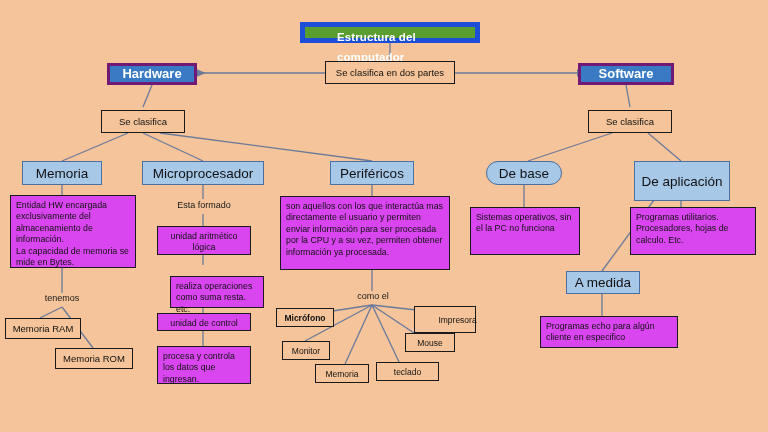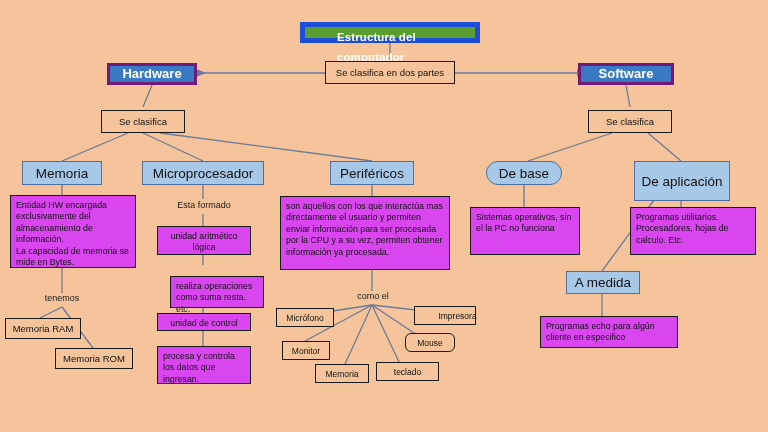--- a/index.html
+++ b/index.html
@@ -135,24 +135,24 @@
 
   <div class="node n-text" style="left:163px;top:200px;width:82px;height:13px;">Esta formado</div>
   <div class="node n-plain center" style="left:157px;top:226px;width:94px;height:29px;">unidad aritmético lógica</div>
   <div class="node n-plain" style="left:170px;top:265px;width:94px;height:32px;margin-top:11px;">realiza operaciones como  suma  resta. etc.</div>
   <div class="node n-plain center" style="left:157px;top:313px;width:94px;height:18px;line-height:11px;">unidad de control</div>
   <div class="node n-plain" style="left:157px;top:346px;width:94px;height:38px;">procesa y controla los datos que ingresan.</div>
 
   <div class="node n-plain" style="left:280px;top:196px;width:170px;height:74px;white-space:pre-line;">son aquellos con los que interactúa mas directamente el usuario y permiten enviar información para ser procesada
 por la CPU y a su vez, permiten obtener información ya procesada.</div>
   <div class="node n-text" style="left:348px;top:291px;width:50px;height:13px;">como el</div>
-  <div class="node n-label vcenter" style="left:276px;top:308px;width:58px;height:19px;font-size:8.5px;">Micrófono</div>
+  <div class="node n-label vcenter" style="left:276px;top:308px;width:58px;height:19px;font-size:8.5px;font-weight:bold;">Micrófono</div>
   <div class="node n-label vcenter" style="left:282px;top:341px;width:48px;height:19px;font-size:8.5px;">Monitor</div>
   <div class="node n-label vcenter" style="left:315px;top:364px;width:54px;height:19px;font-size:8.5px;">Memoria</div>
   <div class="node n-label vcenter" style="left:376px;top:362px;width:63px;height:19px;font-size:8.5px;">teclado</div>
-  <div class="node n-label vcenter" style="left:405px;top:333px;width:50px;height:19px;font-size:8.5px;border-radius:6px;">Mouse</div>
-  <div class="node n-label vcenter" style="left:414px;top:306px;width:62px;height:19px;font-size:8.5px;padding-left:25px;">Impresora</div>
+  <div class="node n-label vcenter" style="left:405px;top:333px;width:50px;height:19px;font-size:8.5px;">Mouse</div>
+  <div class="node n-label vcenter" style="left:414px;top:306px;width:62px;height:27px;font-size:8.5px;padding-left:25px;">Impresora</div>
 
   <div class="node n-plain" style="left:470px;top:207px;width:110px;height:48px;">Sistemas operativos, sin el la PC no funciona</div>
   <div class="node n-plain" style="left:630px;top:207px;width:126px;height:48px;">Programas utilitarios. Procesadores, hojas de calculo. Etc.</div>
   <div class="node n-plain" style="left:540px;top:316px;width:138px;height:32px;">Programas echo para algún cliente en especifico</div>
 
 </div>
 
 </body></html>

